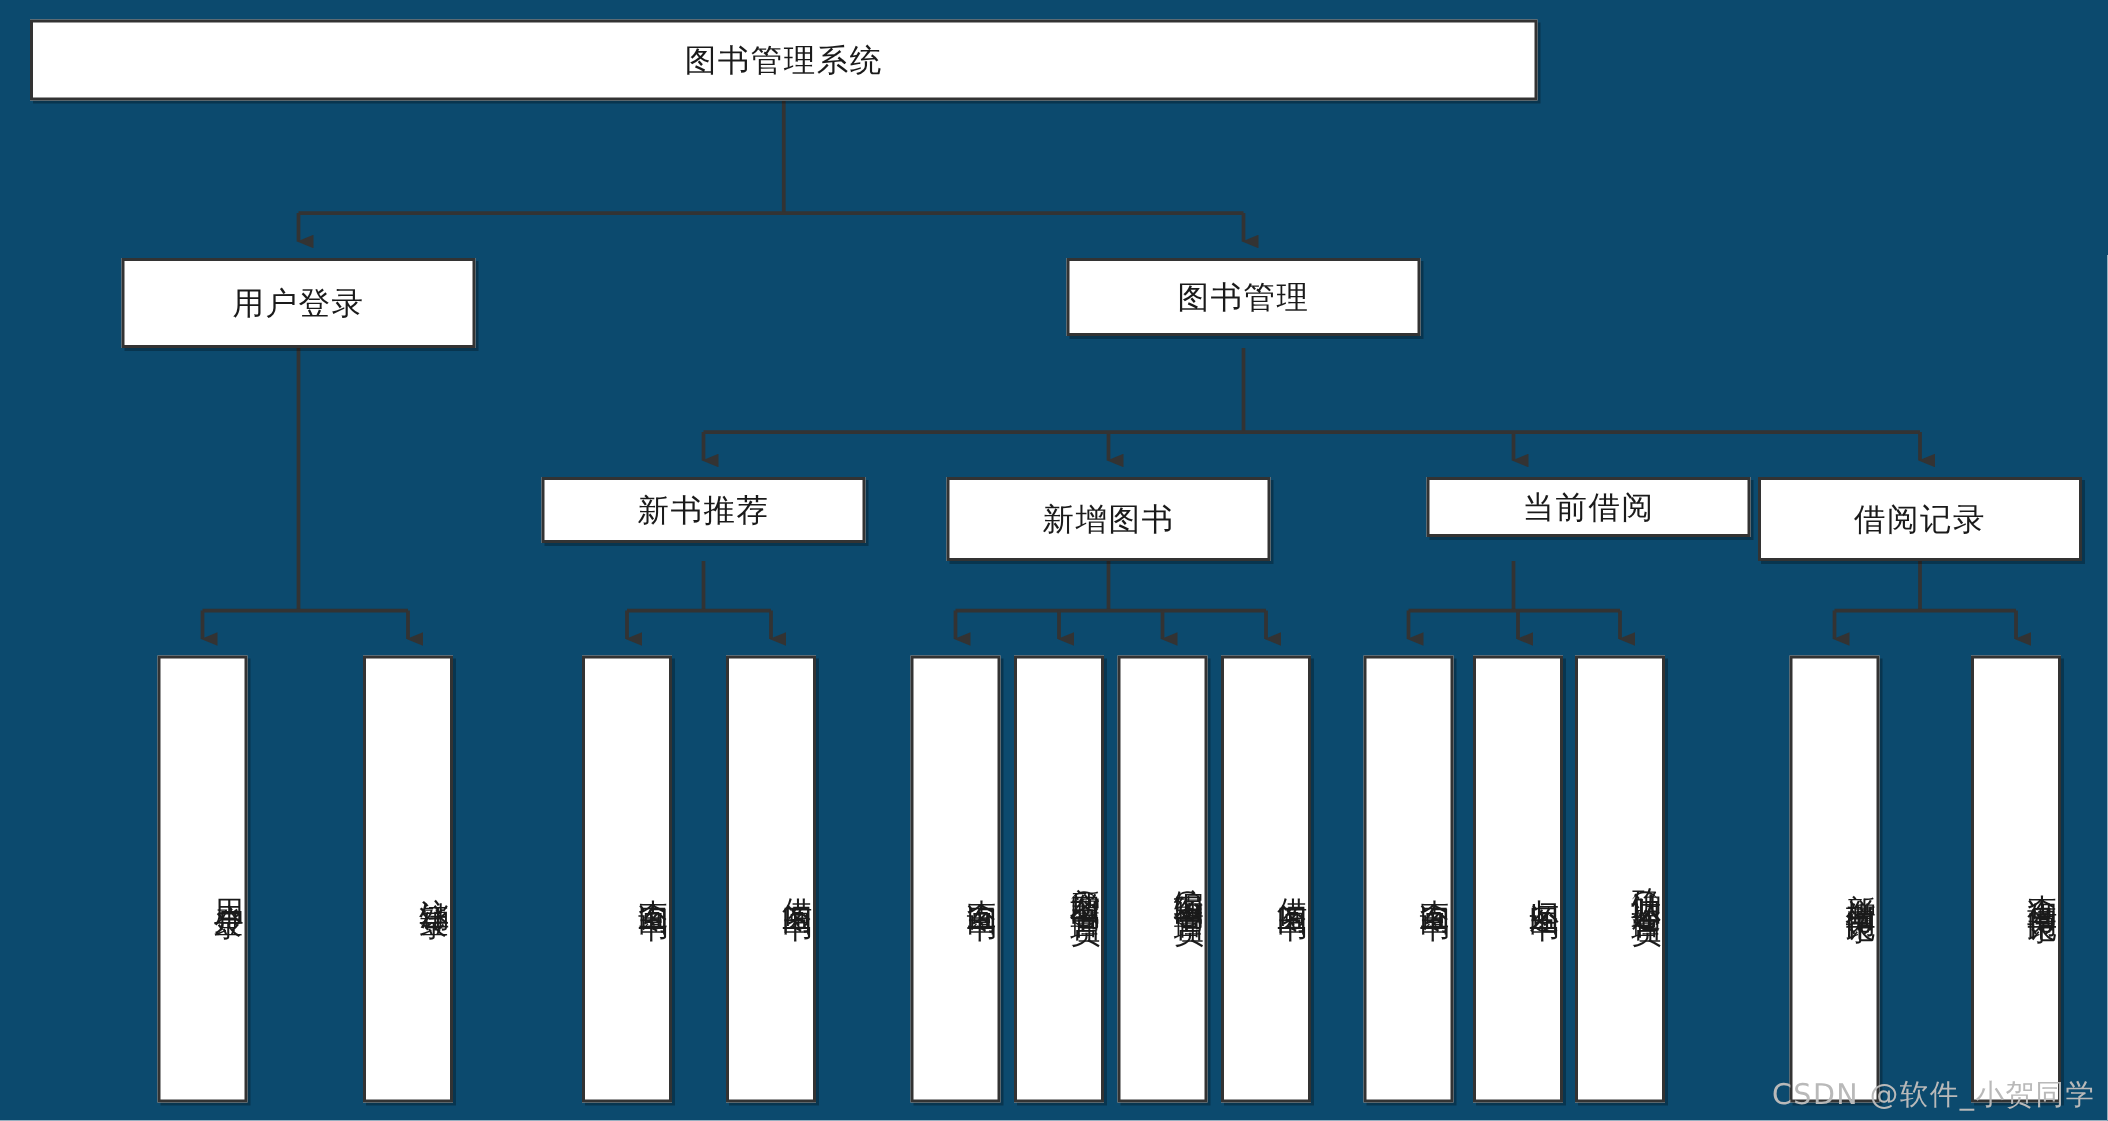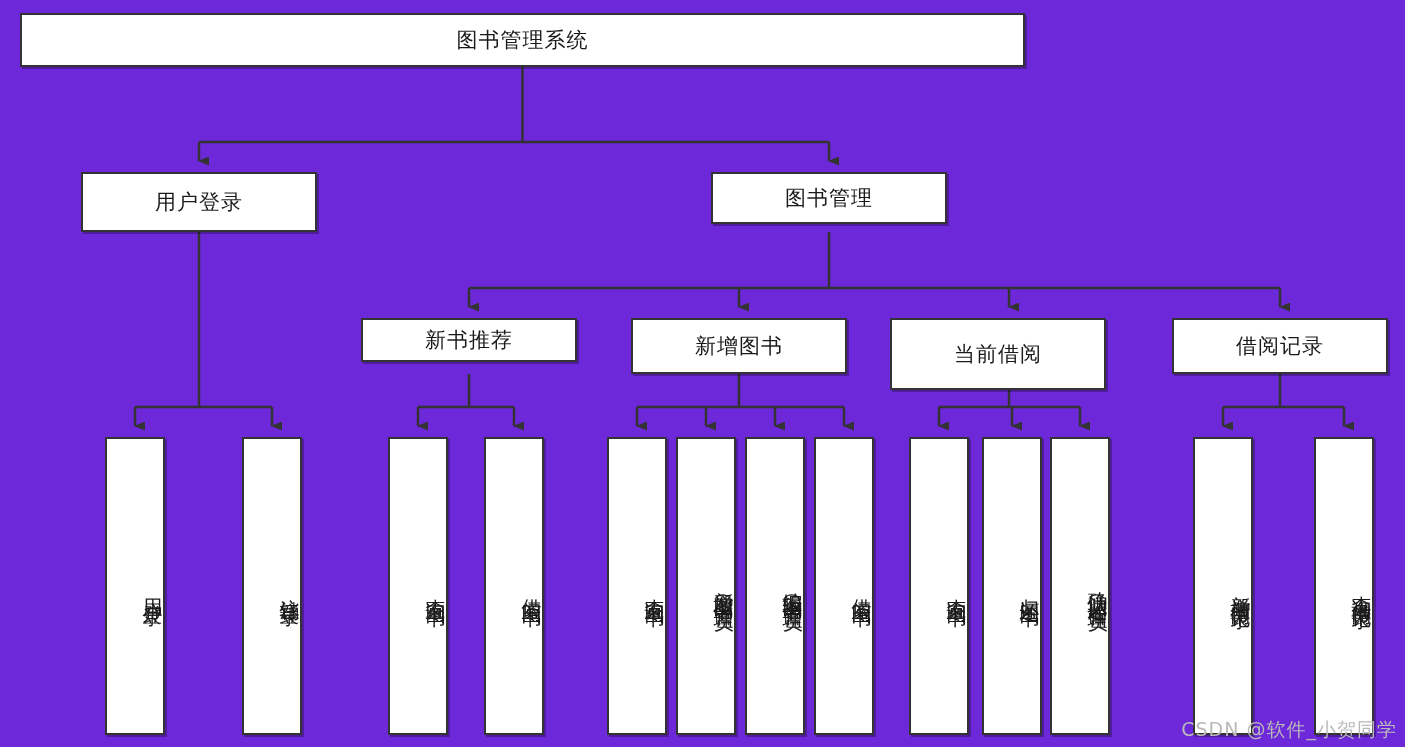--- a/index.html
+++ b/index.html
@@ -7,21 +7,21 @@
     padding: 0;
     background: #ffffff;
   }
   body {
     font-family: "DejaVu Sans", "Liberation Sans", sans-serif;
   }
   #diagram-root {
     position: relative;
     width: 1405px;
     height: 747px;
-    background: #6d28d9;
+    background: #0c4a6e;
     overflow: hidden;
   }
   #edge-layer {
     position: absolute;
     left: 0;
     top: 0;
     width: 1405px;
     height: 747px;
     pointer-events: none;
   }
@@ -126,21 +126,21 @@
       </div>
       <div class="node horizontal" style="left: 711px; top: 172px; width: 236px; height: 52px; font-family: Liberation Mono, monospace;">
         <span class="node-label">图书管理</span>
       </div>
       <div class="node horizontal" style="left: 361px; top: 318px; width: 216px; height: 44px;">
         <span class="node-label">新书推荐</span>
       </div>
       <div class="node horizontal" style="left: 631px; top: 318px; width: 216px; height: 56px;">
         <span class="node-label">新增图书</span>
       </div>
-      <div class="node horizontal" style="left: 890px; top: 318px; width: 216px; height: 72px;">
+      <div class="node horizontal" style="left: 951px; top: 318px; width: 216px; height: 40px;">
         <span class="node-label">当前借阅</span>
       </div>
       <div class="node horizontal" style="left: 1172px; top: 318px; width: 216px; height: 56px;">
         <span class="node-label">借阅记录</span>
       </div>
       <div class="node vertical" style="left: 105px; top: 437px; width: 60px; height: 298px;">
         <span class="node-label">用户登录</span>
       </div>
       <div class="node vertical" style="left: 242px; top: 437px; width: 60px; height: 298px;">
         <span class="node-label">注销登录</span>

